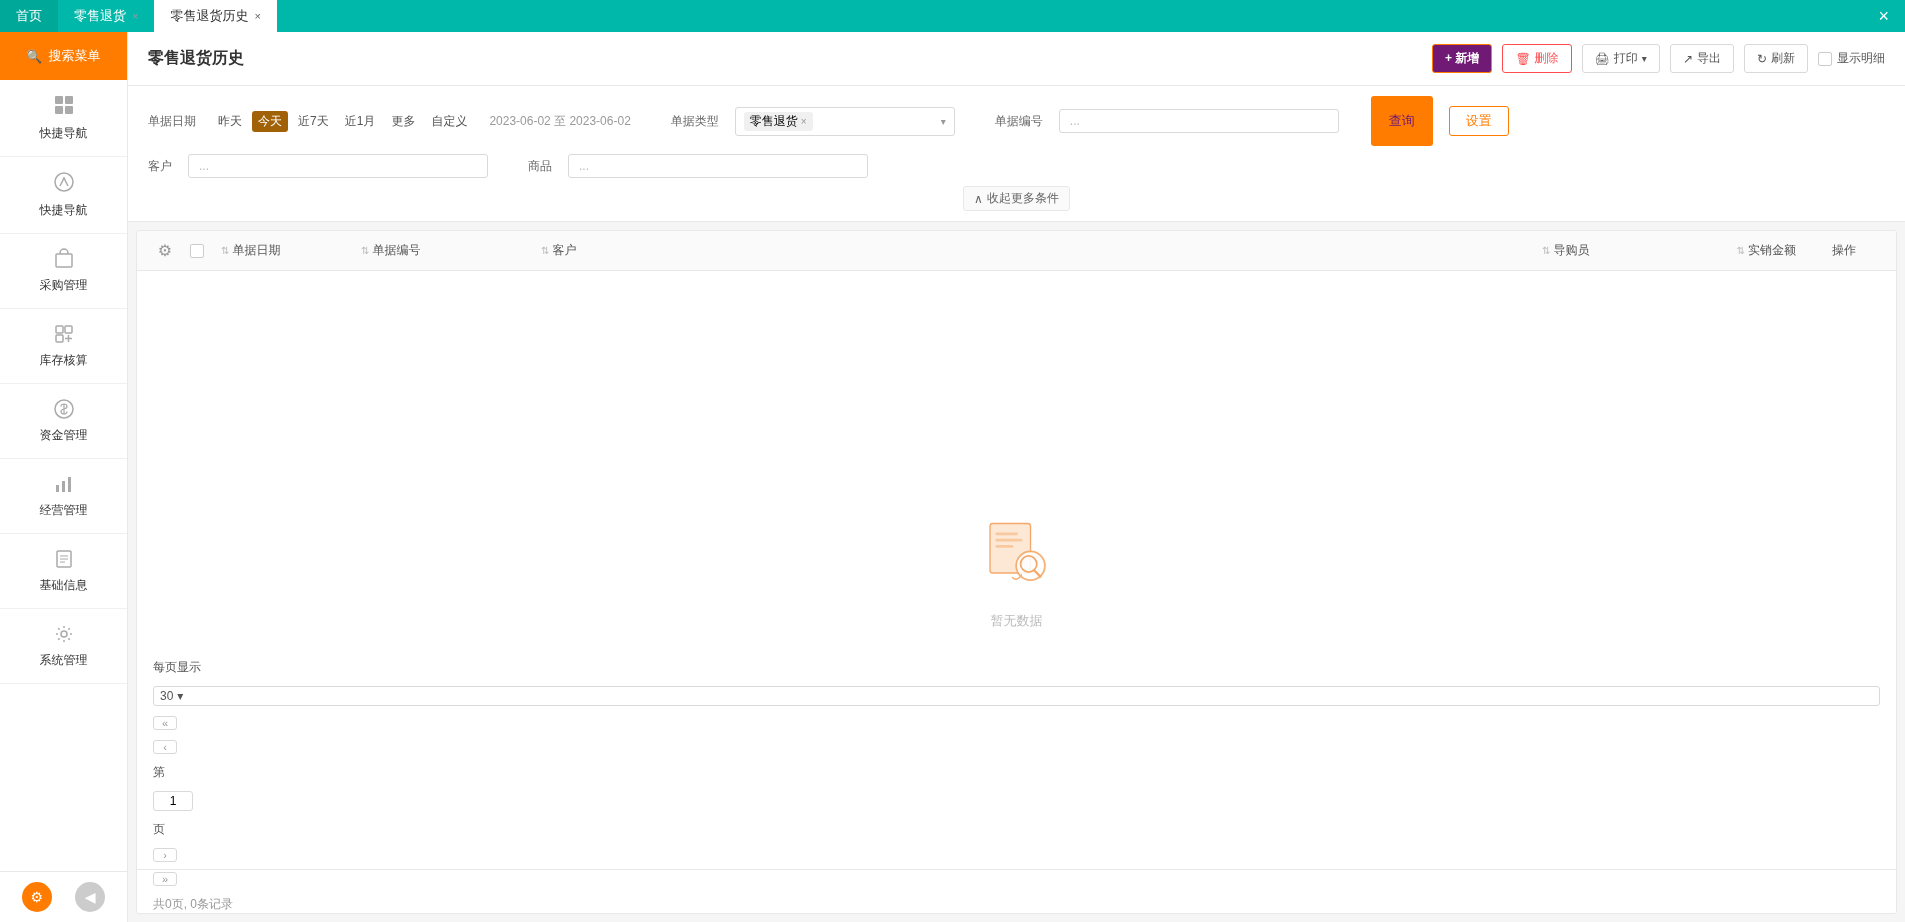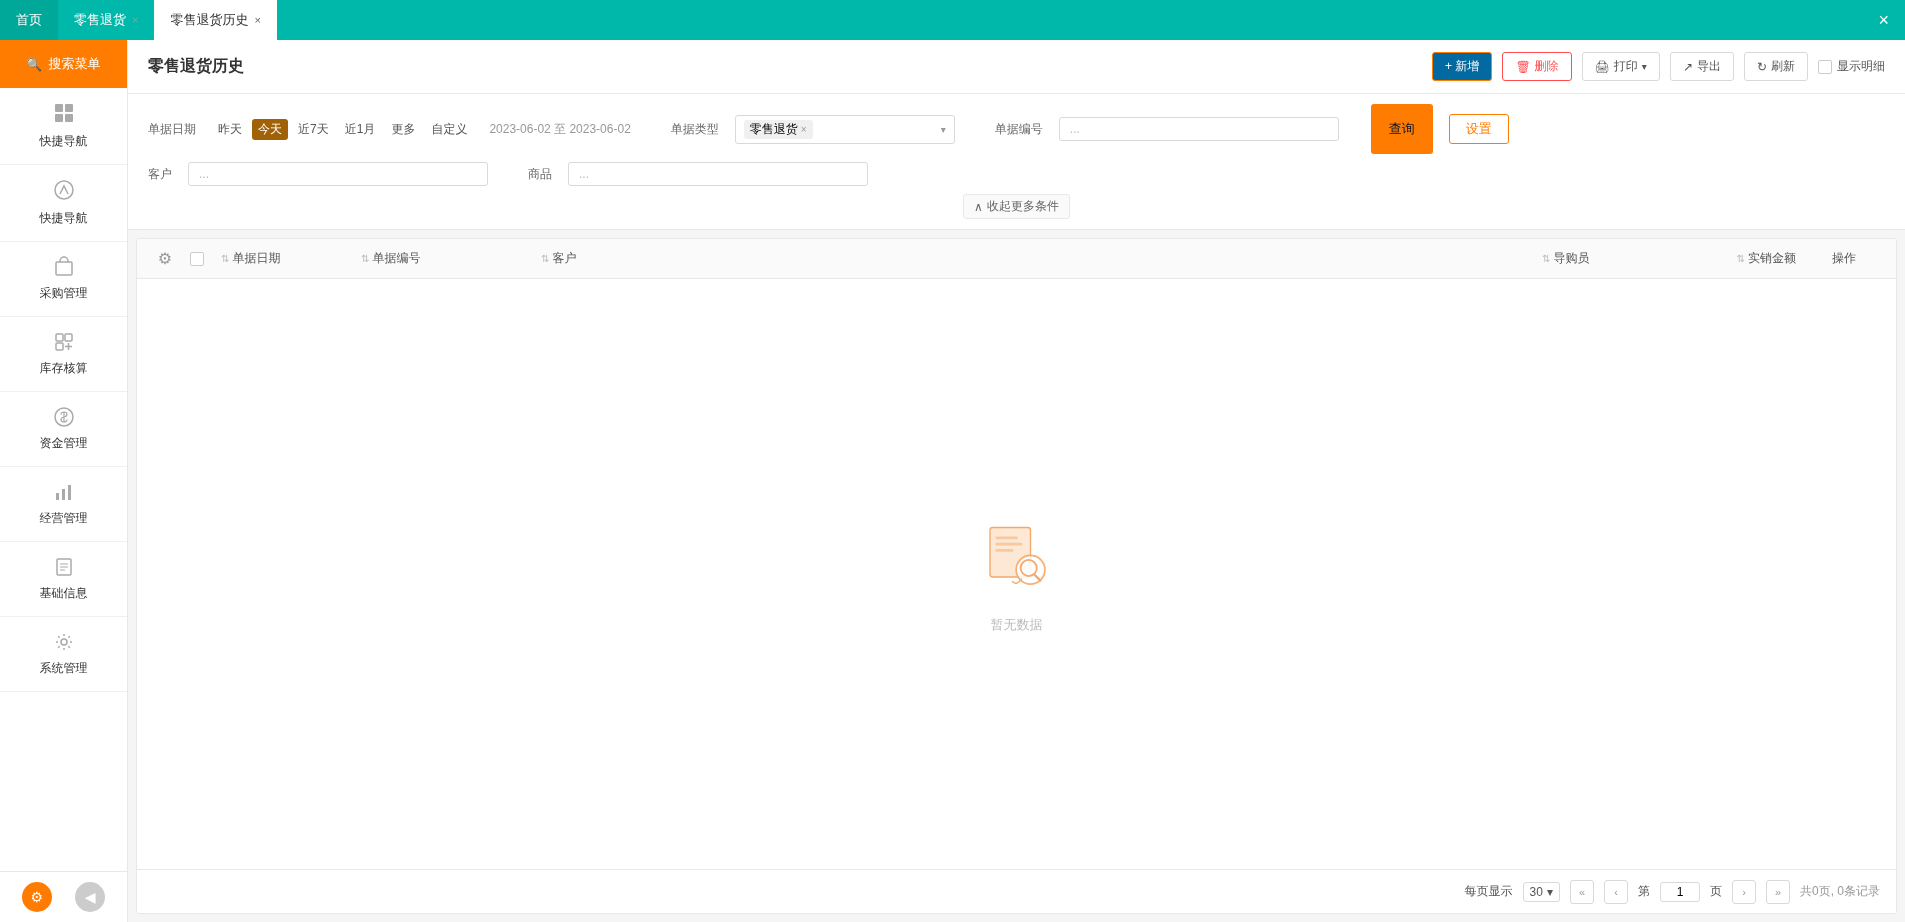--- a/index.html
+++ b/index.html
@@ -1,20 +1,20 @@
 <!DOCTYPE html>
 <html><head>
   <meta charset="utf-8">
   <style>
     * { box-sizing: border-box; margin: 0; padding: 0; font-family: "Microsoft YaHei", "PingFang SC", Arial, sans-serif; }
     body { width: 1905px; height: 922px; overflow: hidden; background: #f5f5f5; display: flex; flex-direction: column; }
 
     
     .top-bar {
-      height: 40px;
+      height: 32px;
       background: #00b8a9;
       display: flex;
       align-items: stretch;
       flex-shrink: 0;
     }
     .top-tab {
       display: flex;
       align-items: center;
       padding: 0 16px;
       font-size: 13px;
@@ -142,31 +142,32 @@
       padding: 5px 12px;
       border: 1px solid #d9d9d9;
       border-radius: 3px;
       background: #fff;
       font-size: 12px;
       color: #555;
       cursor: pointer;
       white-space: nowrap;
     }
     .header-btn.primary {
-      background: #0369a1;
+      background: #701a75;
       color: #fff;
       border-color: #ff7c00;
+      font-weight: bold;
     }
     .header-btn.danger {
       color: #ff4d4f;
       border-color: #ff4d4f;
     }
     .header-btn-query {
       background: #ff7c00;
-      color: #0f172a;
+      color: #701a75;
       border: none;
       padding: 16px 18px;
       border-radius: 3px;
       font-size: 13px;
       cursor: pointer;
     }
     .header-btn-setting {
       background: #fff;
       color: #ff7c00;
       border: 1px solid #ff7c00;
@@ -343,28 +344,28 @@
     .empty-icon {
       width: 90px;
       height: 90px;
     }
 
     
     .table-footer {
       height: 44px;
       border-top: 1px solid #e8e8e8;
       display: flex;
-      align-items: center;
       justify-content: flex-end;
       padding: 0 16px;
       gap: 10px;
       font-size: 12px;
       color: #555;
       flex-shrink: 0;
       background: #fff;
+      flex-direction: column;
     }
     .page-size-select {
       border: 1px solid #d9d9d9;
       border-radius: 3px;
       padding: 2px 6px;
       font-size: 12px;
       display: flex;
       align-items: center;
       gap: 4px;
       cursor: pointer;

